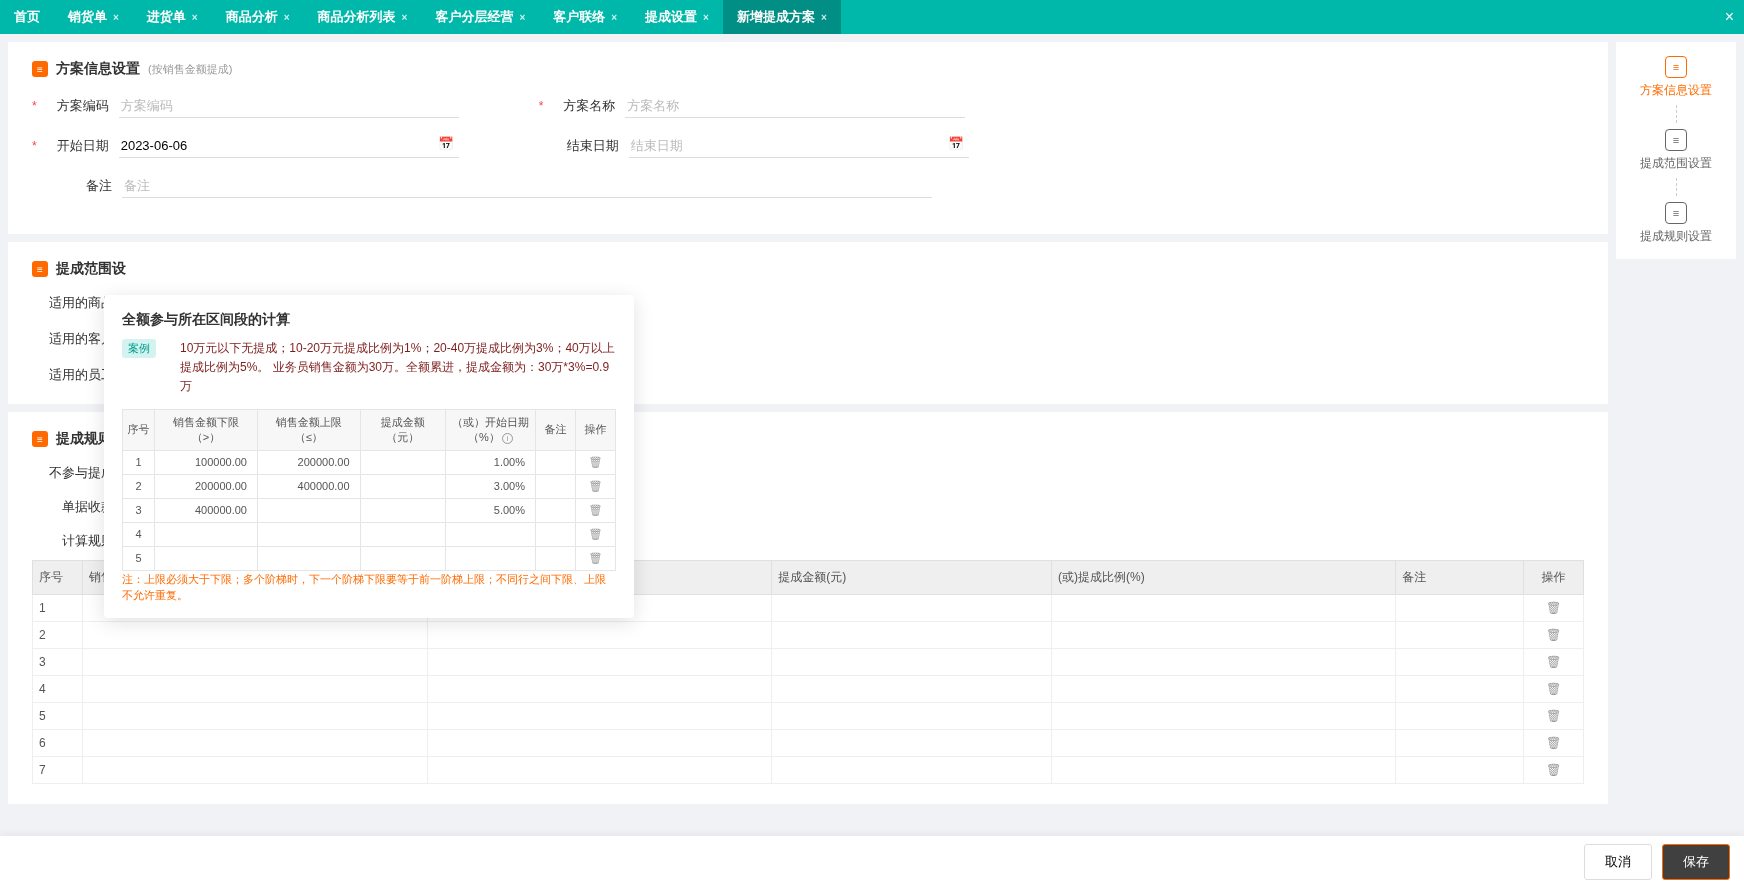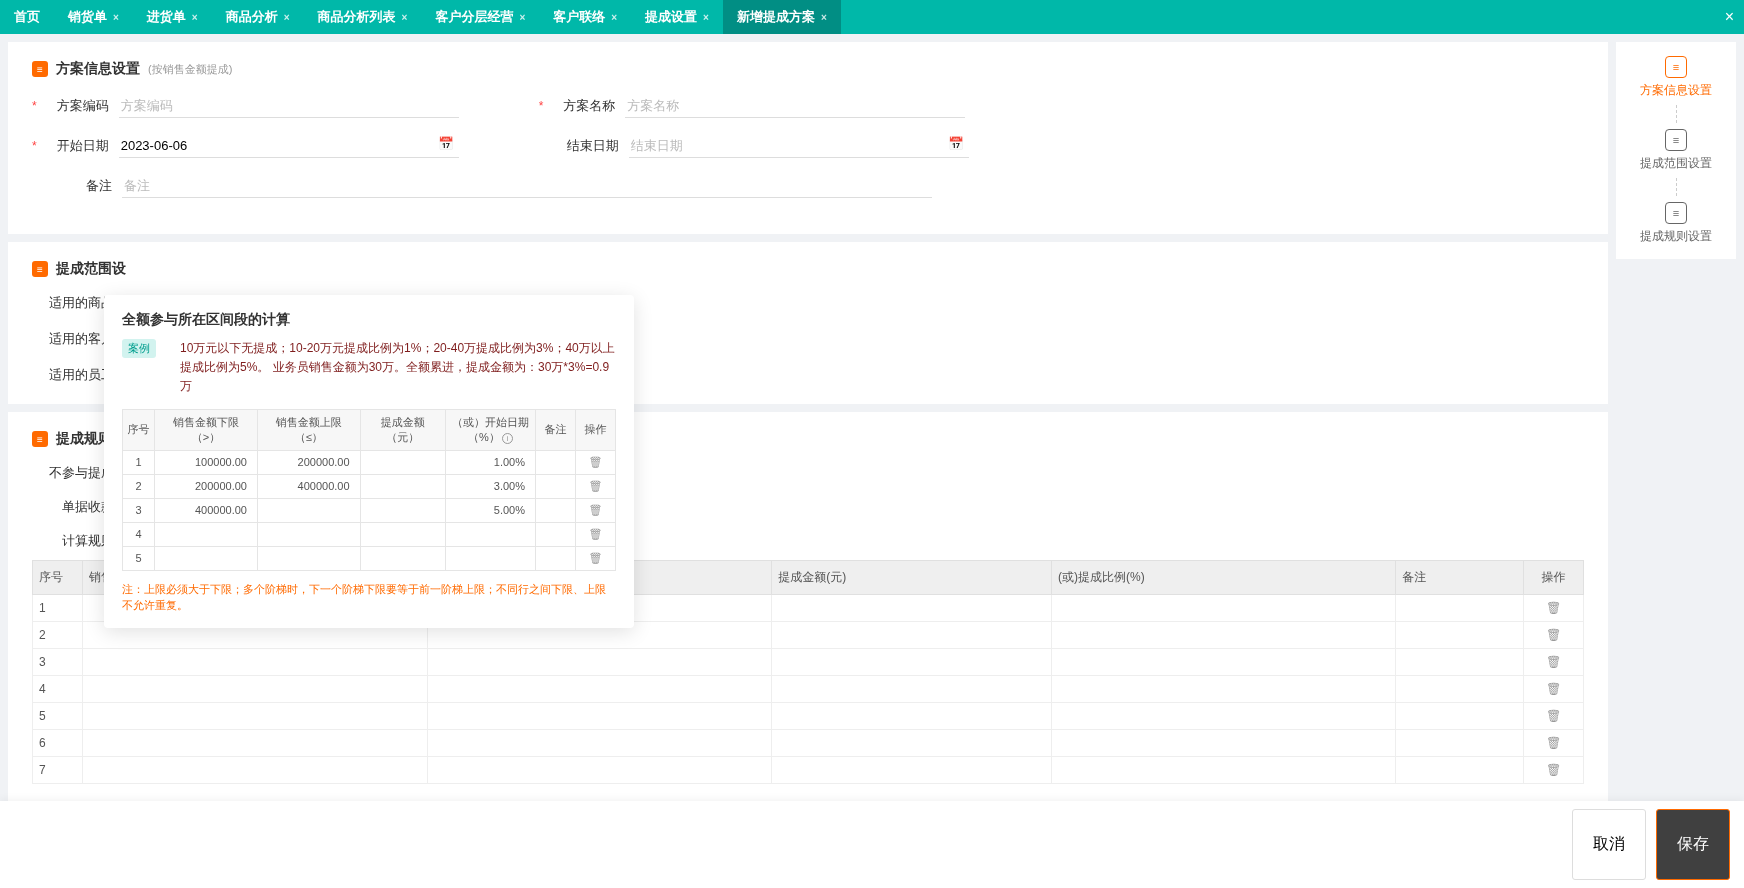--- a/index.html
+++ b/index.html
@@ -51,25 +51,25 @@
   .tt-badge { background: #d2f3ef; color: #019e8e; padding: 2px 6px; border-radius: 3px; height: fit-content; font-size: 11px; flex-shrink: 0; }
   .tt-text { color: #7f1d1d; line-height: 1.6; }
   .ex-table { width: 100%; border-collapse: collapse; font-size: 11px; }
   .ex-table th, .ex-table td { border: 1px solid #e5e5e5; padding: 5px 4px; text-align: center; color: #555; }
   .ex-table th { background: #f7f7f7; font-weight: normal; }
   .ex-table th:nth-child(1){width:32px;}
   .ex-table th:nth-child(5){width:90px;}
   .ex-table th:nth-child(6){width:40px;}
   .ex-table th:nth-child(7){width:40px;}
   .ex-table td.num-r { text-align: right; padding-right: 10px; }
-  .tt-note { color: #ff6a00; font-size: 11px; margin-top: 10px; line-height: 1.5; }
+  .tt-note { color: #ff6a00; font-size: 11px; line-height: 1.5; }
   .info-ic { display:inline-block; width:11px;height:11px;border:1px solid #999;border-radius:50%;font-size:8px;line-height:10px;color:#999;margin-left:2px;}
 
   .footer-bar { position: fixed; bottom: 0; right: 0; left: 0; background: #fff; box-shadow: 0 -2px 8px rgba(0,0,0,.05); padding: 8px 14px; display: flex; justify-content: flex-end; gap: 10px; z-index: 60; }
-  .btn { padding: 24px 20px; font-size: 16px; border-radius: 3px; cursor: pointer; border: 1px solid #ddd; background: #fff; }
+  .btn { padding: 8px 20px; font-size: 13px; border-radius: 3px; cursor: pointer; border: 1px solid #ddd; background: #fff; }
   .btn-primary { background: #404040; border-color: #ff6a00; color: #fff; }
 
   .cut-label { color:#333; font-size:13px; width:82px; text-align:right; display:inline-block; }
 </style>
 </head>
 <body>
 
 <div class="tab-bar">
   <div id="tabs-container" style="display:flex;font-weight:bold;">
       <div class="tab">首页</div>

